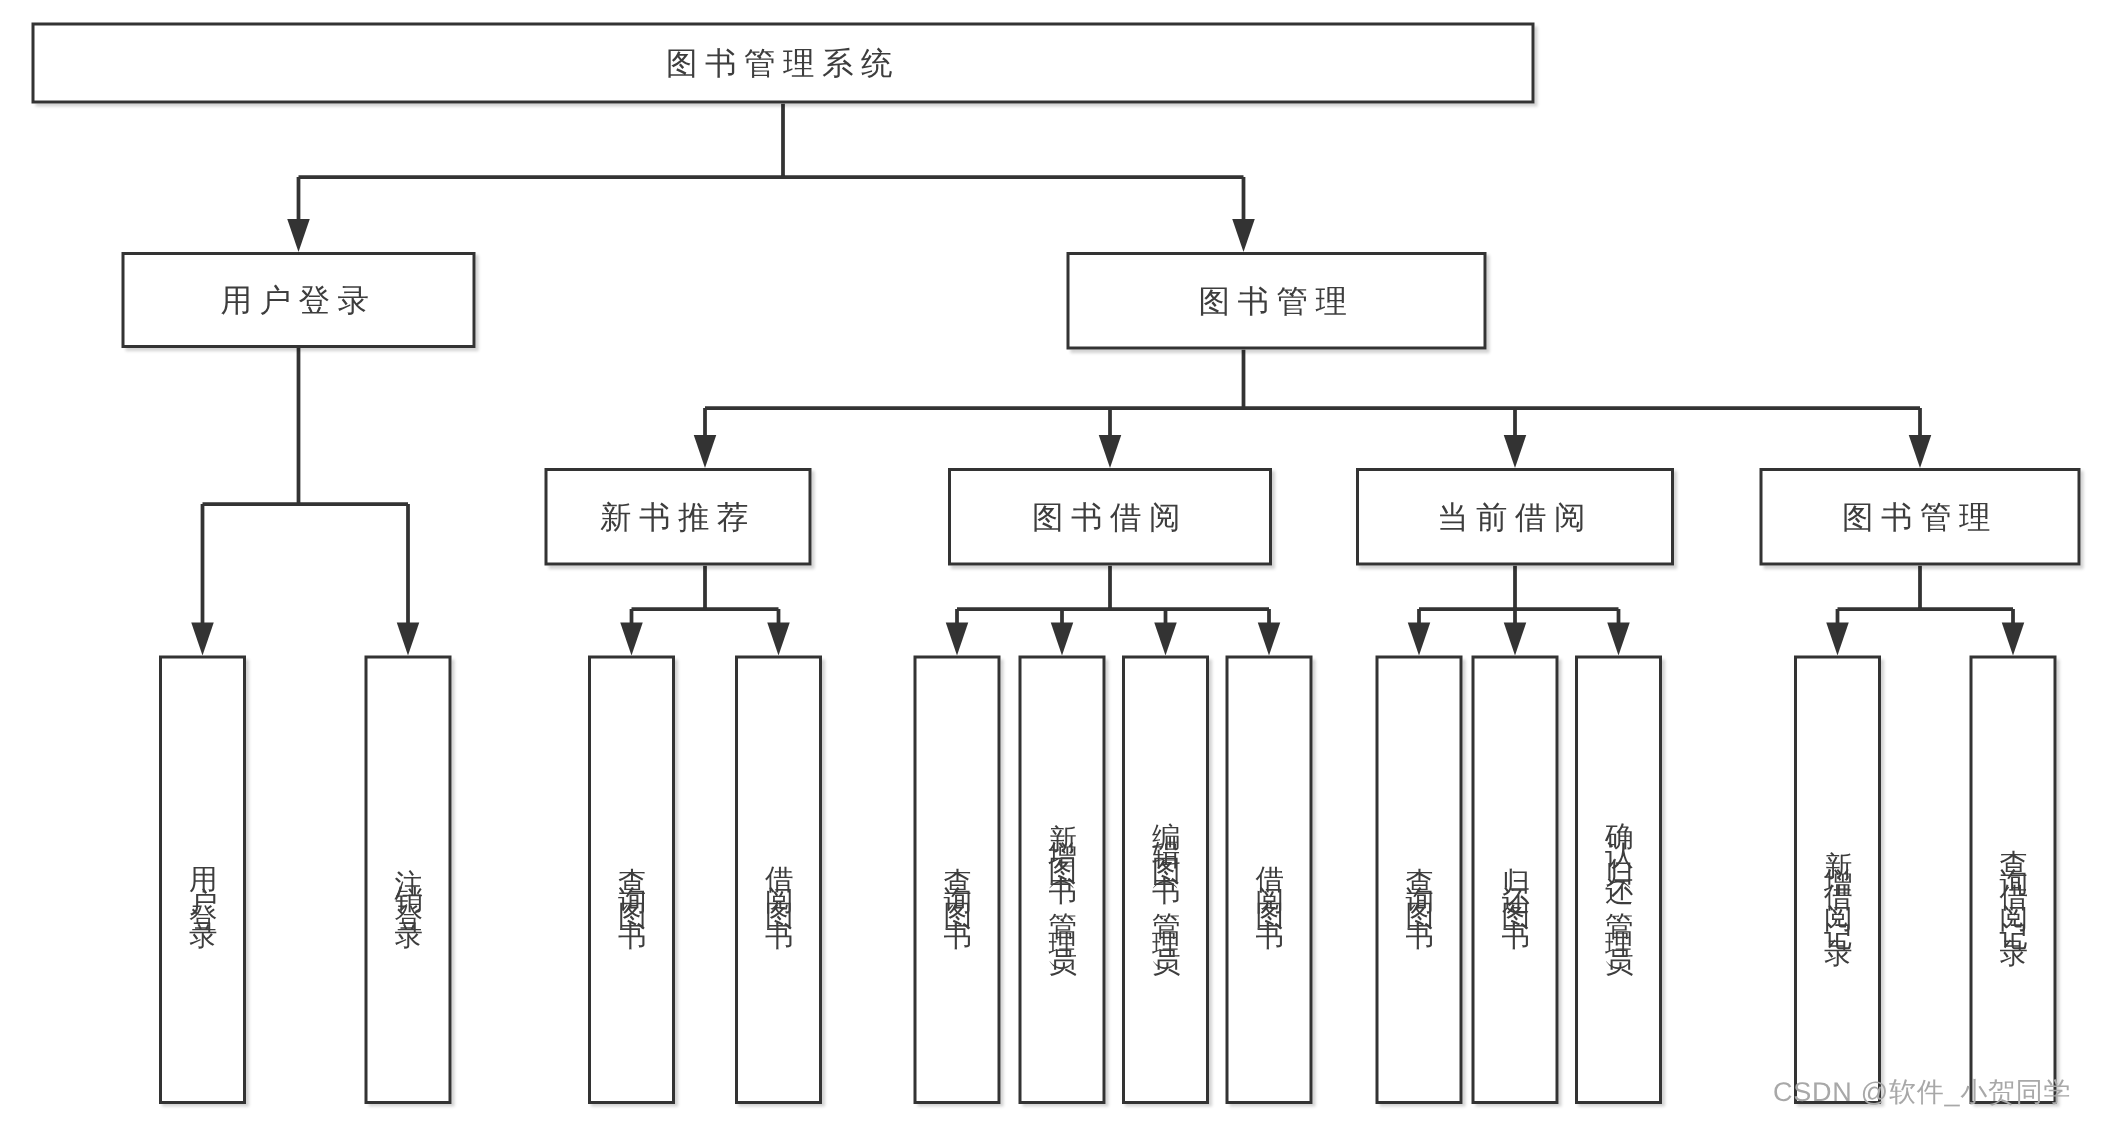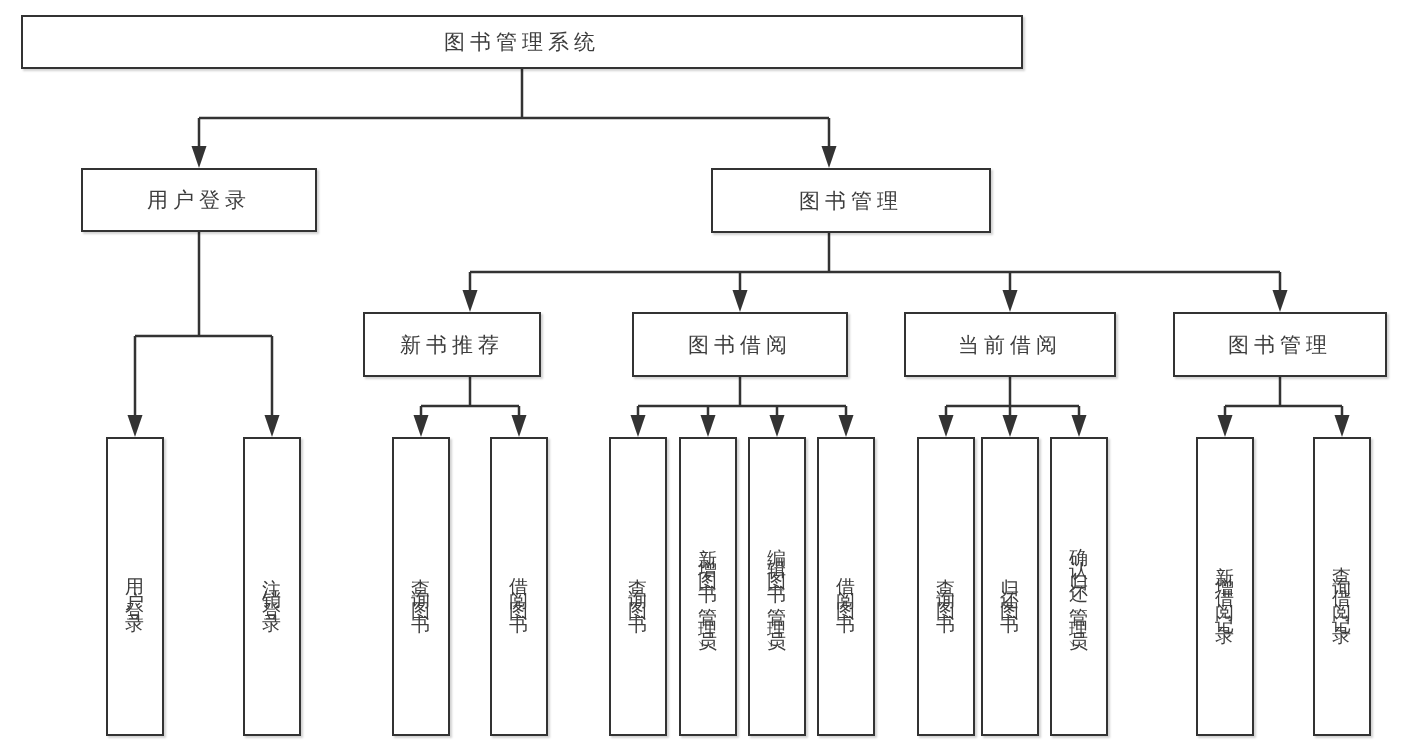--- a/index.html
+++ b/index.html
@@ -146,14 +146,15 @@
     <span>确认归还（管理员）</span>
   </div>
 
   <div class="node vnode" style="left:1196px; top:437px; width:58px; height:299px;">
     <span>新增借阅记录</span>
   </div>
   <div class="node vnode" style="left:1313px; top:437px; width:58px; height:299px;">
     <span>查询借阅记录</span>
   </div>
 
+  <div id="watermark">CSDN @软件_小贺同学</div>
 
 </div>
 
 </body></html>

